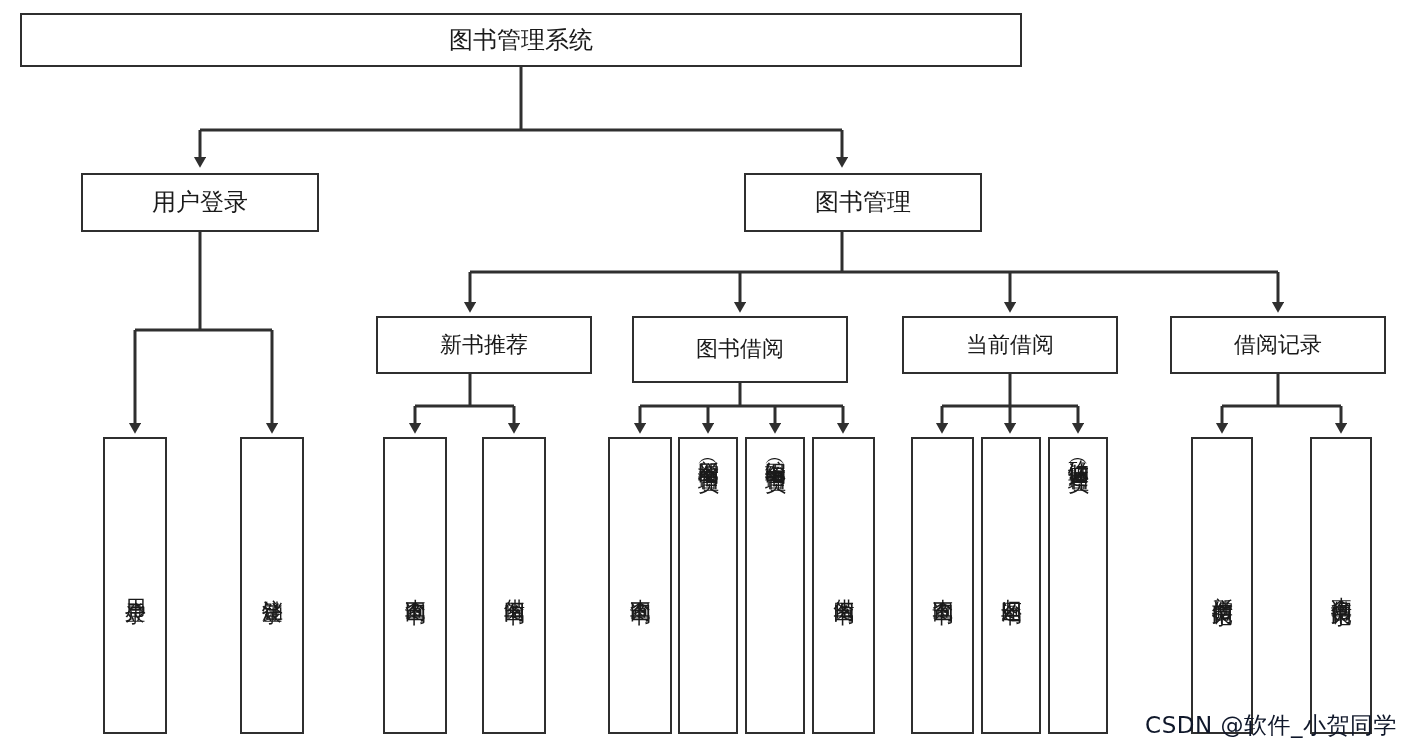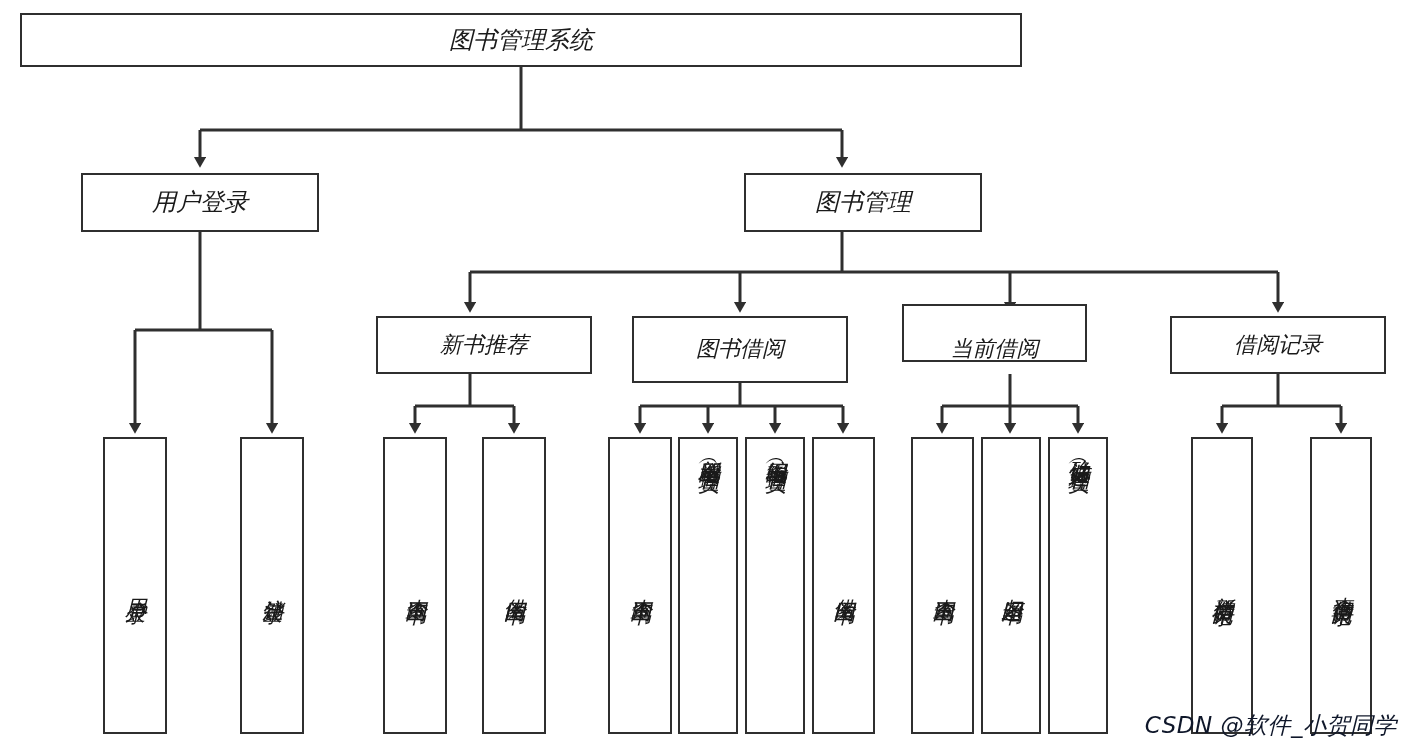--- a/index.html
+++ b/index.html
@@ -1,18 +1,18 @@
 <!DOCTYPE html>
 <html><head>
 <meta charset="utf-8">
 <style>
   html,body{margin:0;padding:0;background:#ffffff;}
   body{width:1405px;height:747px;overflow:hidden;
        font-family:"DejaVu Sans","Liberation Sans",sans-serif;}
-  #stage{position:relative;width:1405px;height:747px;background:#fff;font-style:italic;}
+  #stage{position:relative;width:1405px;height:747px;background:#fff;}
   svg#wires{position:absolute;left:0;top:0;width:1405px;height:747px;}
 
   .node{position:absolute;box-sizing:border-box;background:#ffffff;
         border:2.5px solid #2f2f2f;display:flex;align-items:center;
         justify-content:center;color:#1a1a1a;}
   .node.level1{font-size:24px;}
   .node.level2{font-size:22px;}
   .node.leaf{font-size:21px;}
 
   .node .lbl{line-height:1.02;white-space:pre;}
@@ -93,21 +93,21 @@
   <div class="node level1" style="left:744px;top:173px;width:238px;height:59px;">
     <span class="lbl">图书管理</span>
   </div>
 
   <div class="node level2" style="left:376px;top:316px;width:216px;height:58px;">
     <span class="lbl">新书推荐</span>
   </div>
   <div class="node level2" style="left:632px;top:316px;width:216px;height:67px;">
     <span class="lbl">图书借阅</span>
   </div>
-  <div class="node level2" style="left:902px;top:304px;width:185px;height:58px;align-items:flex-end;">
+  <div class="node level2" style="left:902px;top:316px;width:216px;height:58px;">
     <span class="lbl">当前借阅</span>
   </div>
   <div class="node level2" style="left:1170px;top:316px;width:216px;height:58px;">
     <span class="lbl">借阅记录</span>
   </div>
 
   <div class="node leaf" style="left:103px;top:437px;width:64px;height:297px;">
     <span class="lbl">用户登录</span>
   </div>
   <div class="node leaf" style="left:240px;top:437px;width:64px;height:297px;">

